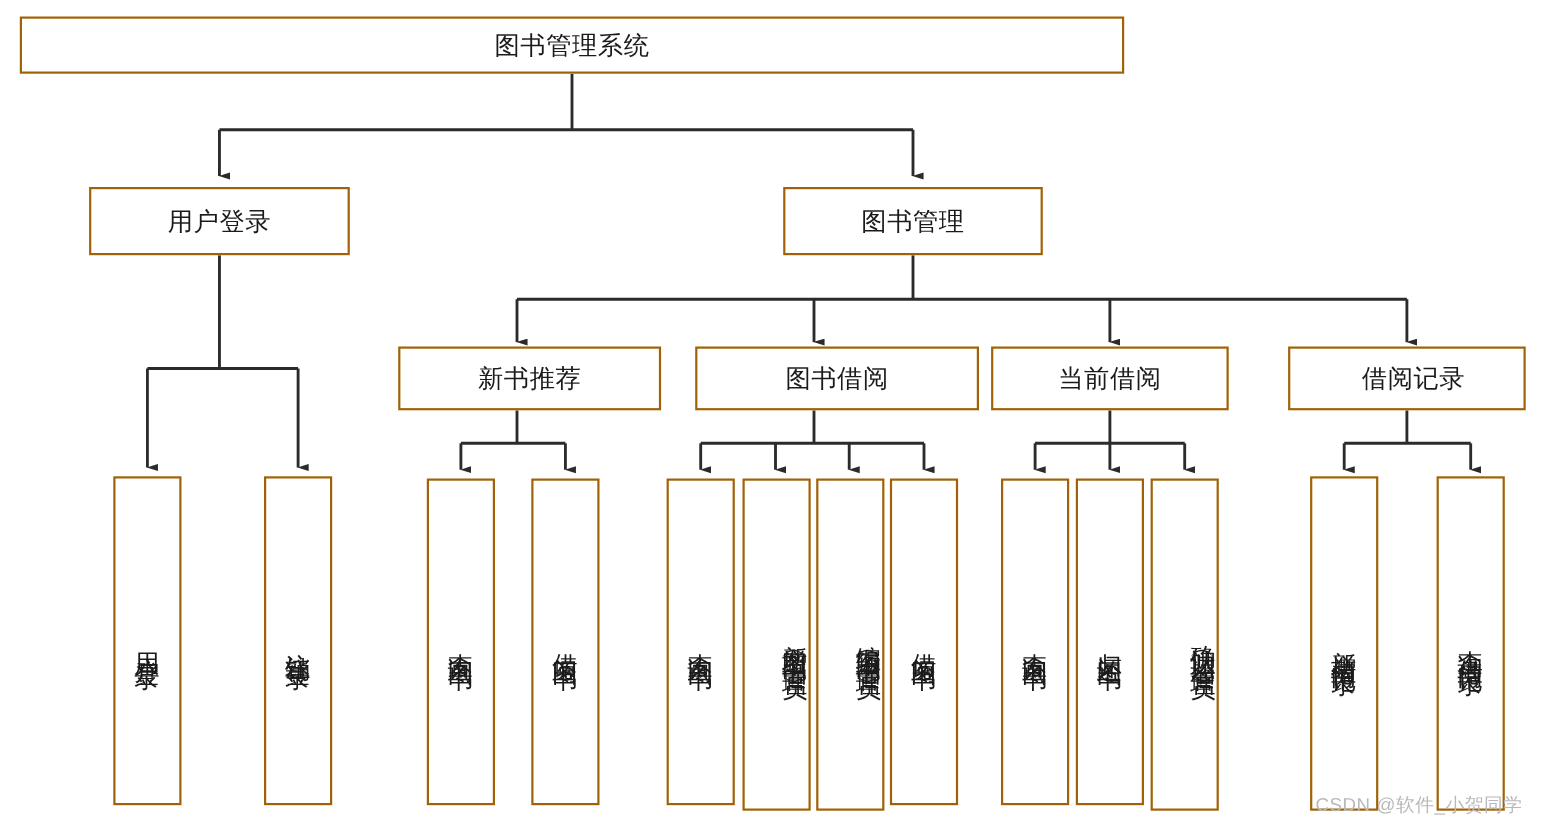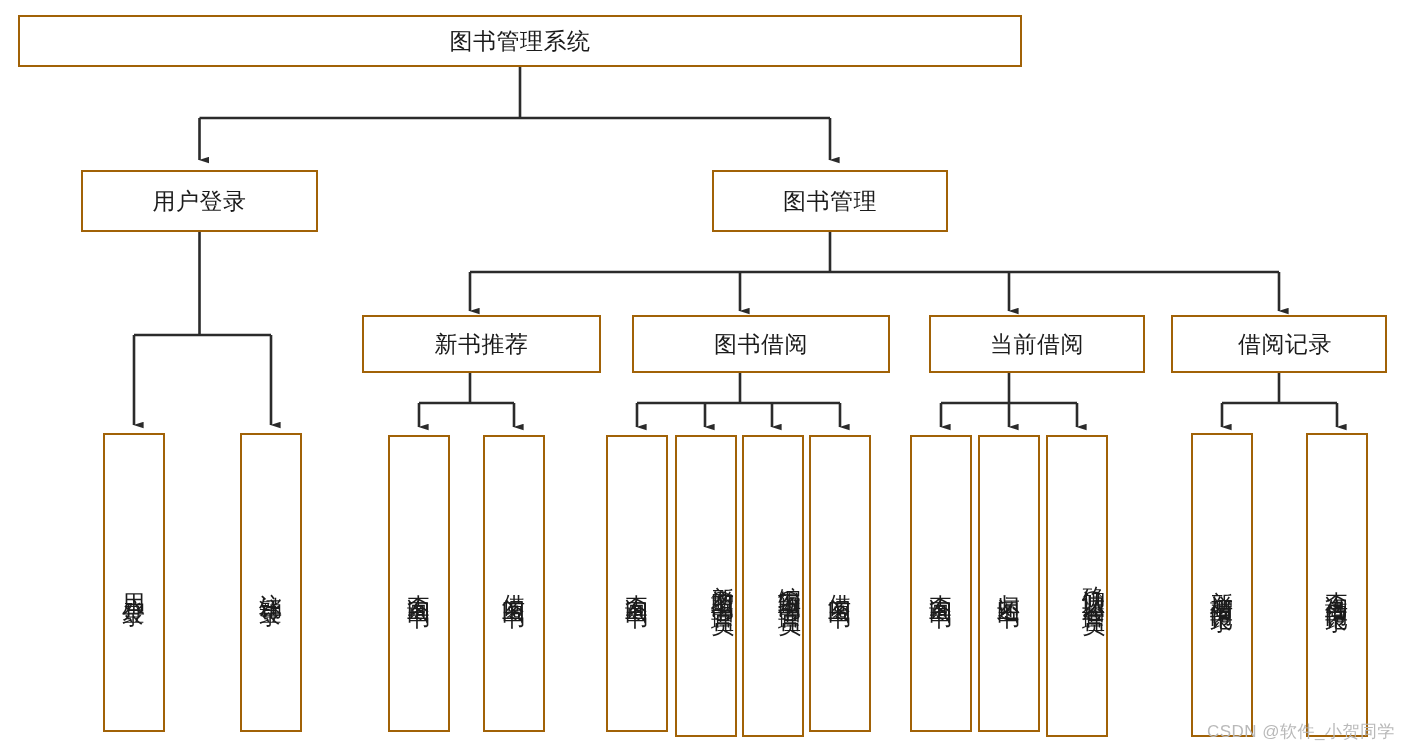--- a/index.html
+++ b/index.html
@@ -56,21 +56,21 @@
     display: block;
     line-height: 1.05;
     white-space: nowrap;
   }
   .node.vert .label {
     writing-mode: vertical-rl;
     text-orientation: upright;
   }
   #watermark {
     position: absolute;
-    right: 10px;
+    right: 21px;
     bottom: 4px;
     font-size: 17px;
     color: #b9b9b9;
     letter-spacing: 0.5px;
     white-space: nowrap;
   }
 </style>
 </head>
 <body>
 
@@ -137,21 +137,21 @@
   <div class="node horiz" style="left:712px; top:170px; width:236px; height:62px;">
     <span class="label">图书管理</span>
   </div>
 
   <div class="node horiz" style="left:362px; top:315px; width:239px; height:58px;">
     <span class="label">新书推荐</span>
   </div>
   <div class="node horiz" style="left:632px; top:315px; width:258px; height:58px;">
     <span class="label">图书借阅</span>
   </div>
-  <div class="node horiz" style="left:901px; top:315px; width:216px; height:58px;margin-left:28px;">
+  <div class="node horiz" style="left:901px; top:315px; width:216px; height:58px;">
     <span class="label">当前借阅</span>
   </div>
   <div class="node horiz" style="left:1171px; top:315px; width:216px; height:58px;padding-left:12px;">
     <span class="label">借阅记录</span>
   </div>
 
   <div class="node vert" style="left:103px; top:433px; width:62px; height:299px;">
     <span class="label">用户登录</span>
   </div>
   <div class="node vert" style="left:240px; top:433px; width:62px; height:299px;">

